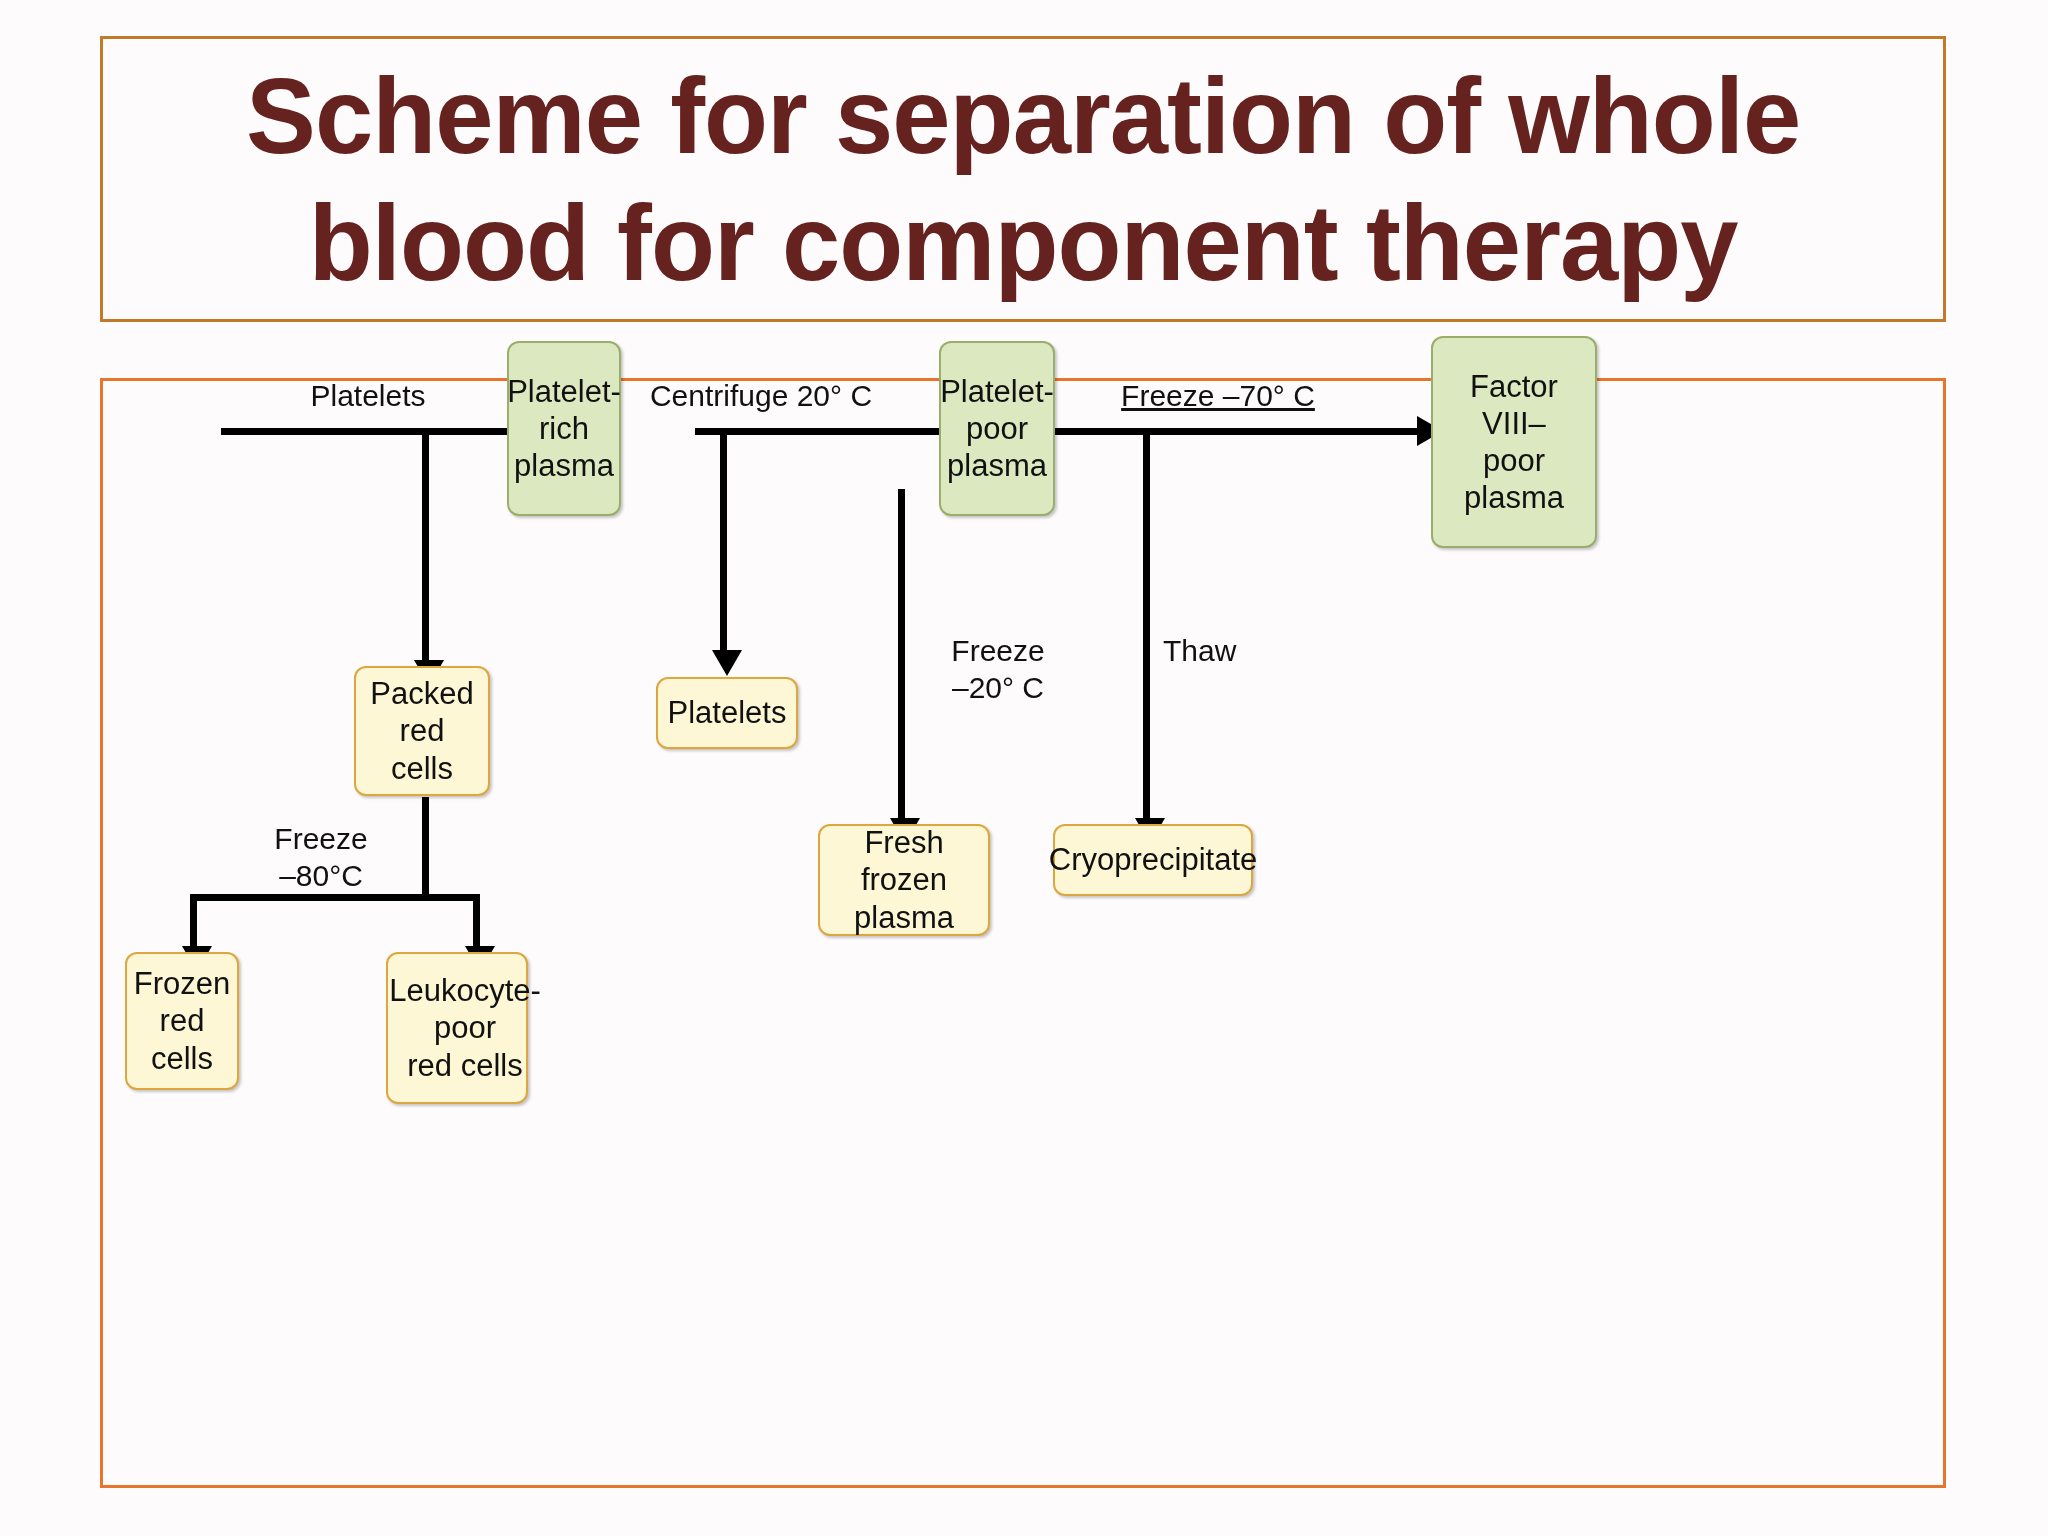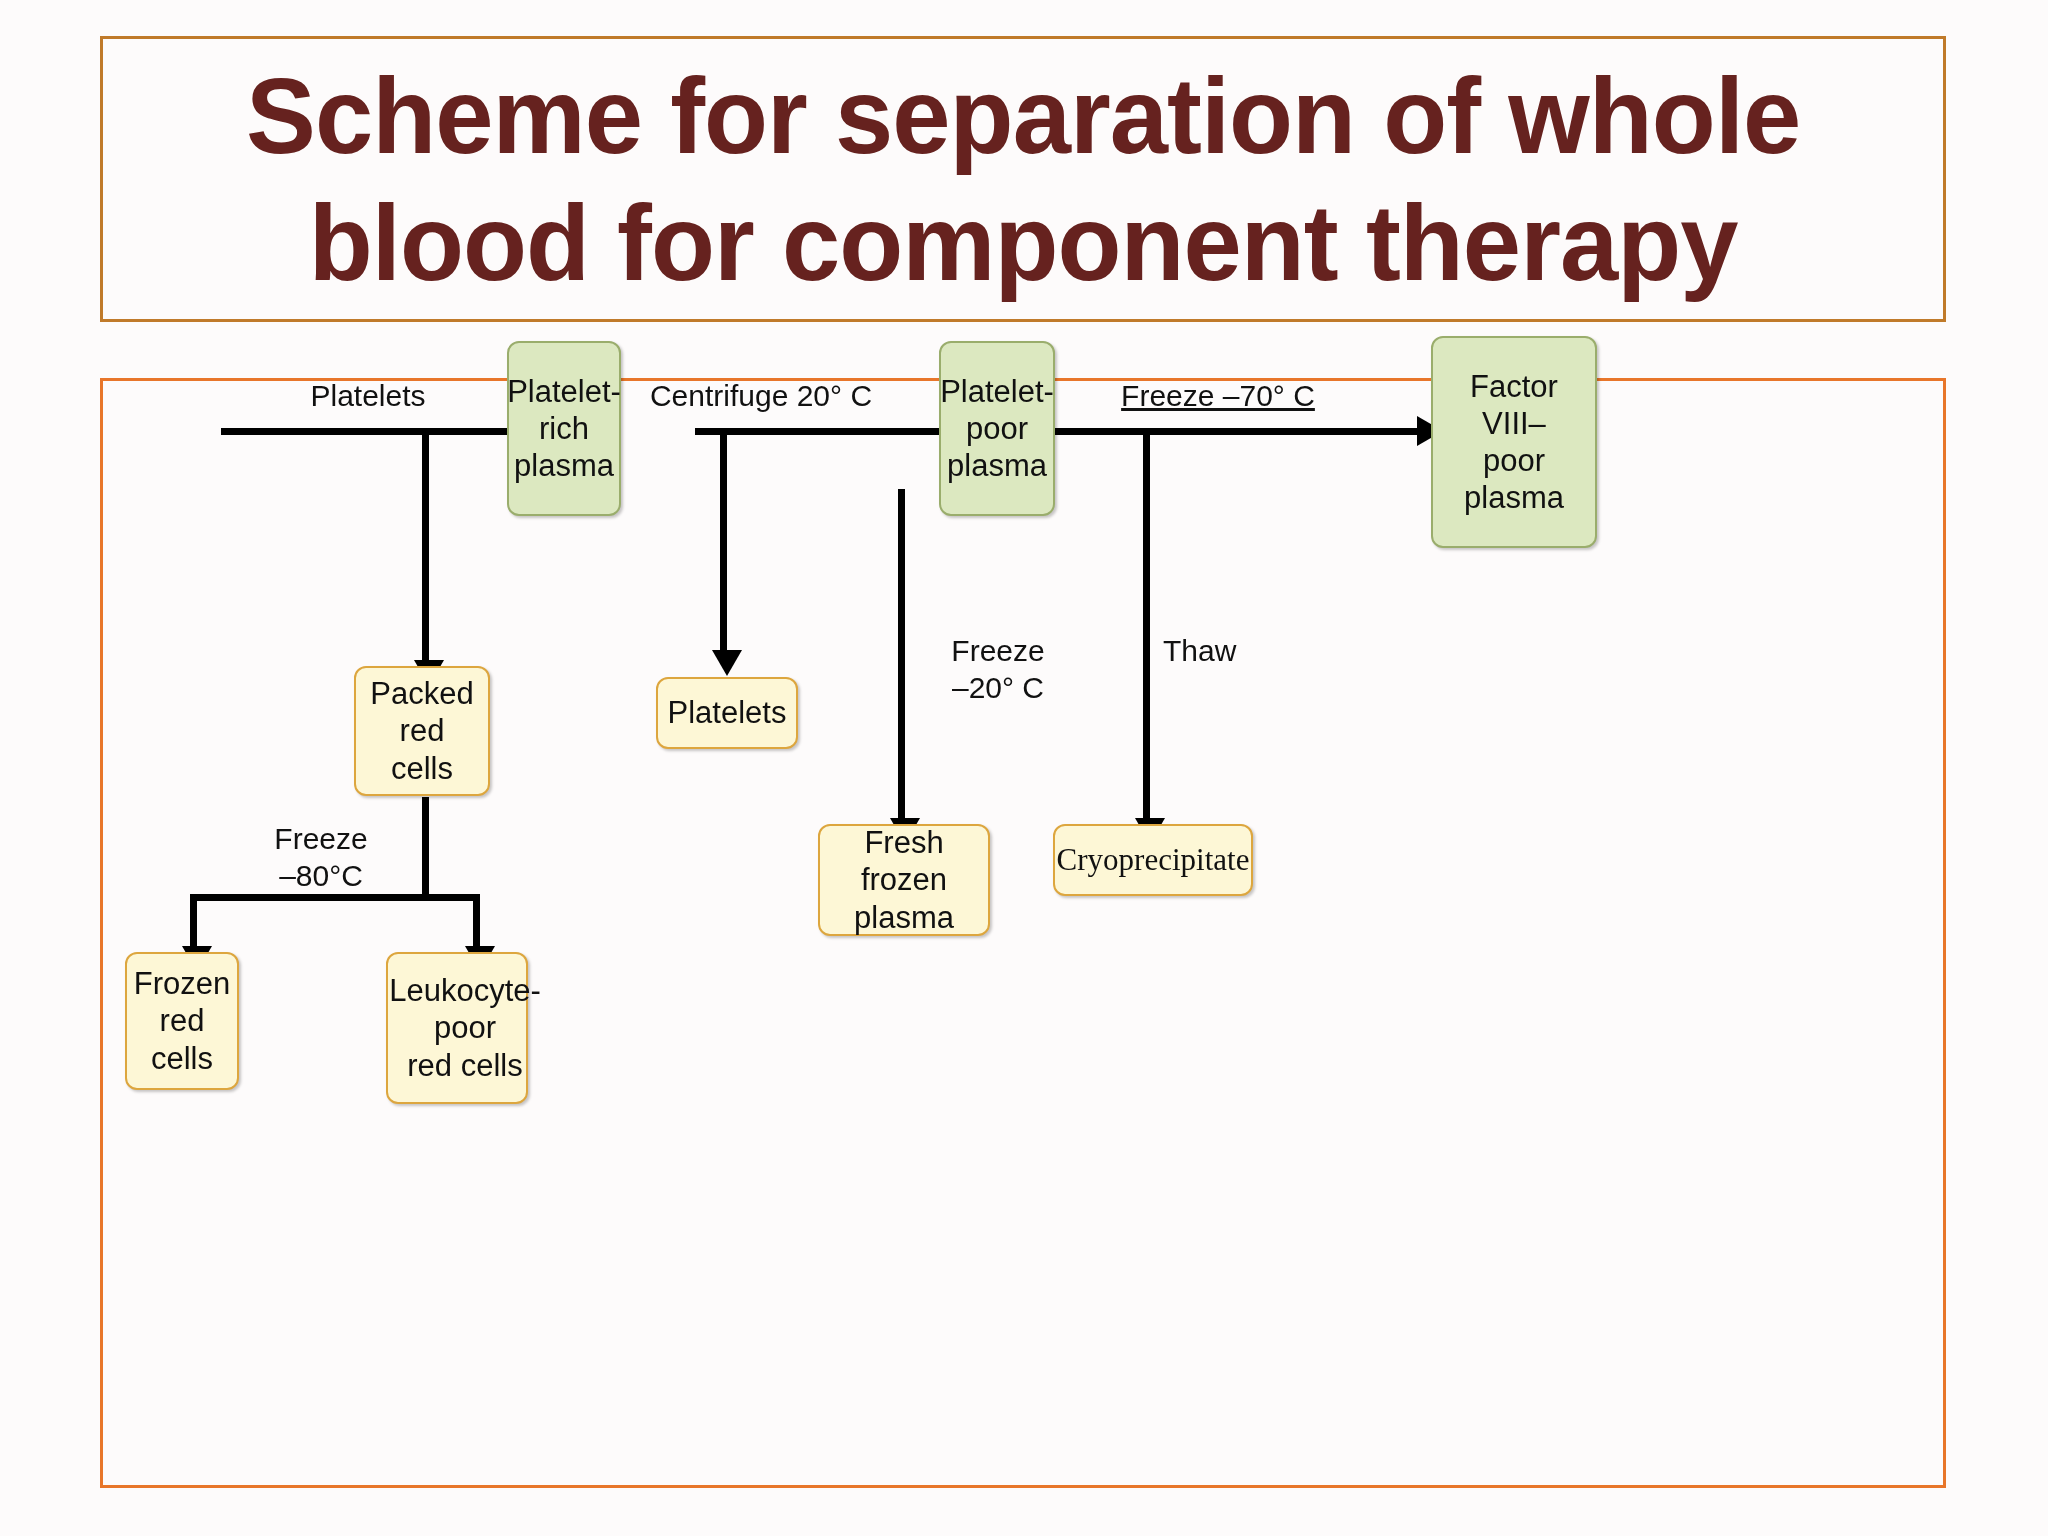--- a/index.html
+++ b/index.html
@@ -165,21 +165,21 @@
 
     <div class="node yellow" style="left:251px; top:285px; width:136px; height:130px;">Packed
 red
 cells</div>
 
     <div class="node yellow" style="left:553px; top:275px; width:142px; height:72px;margin-top:21px;">Platelets</div>
 
     <div class="node yellow" style="left:715px; top:443px; width:172px; height:112px;">Fresh frozen
 plasma</div>
 
-    <div class="node yellow" style="left:950px; top:443px; width:200px; height:72px;font-family:Liberation Serif, serif;">Cryoprecipitate</div>
+    <div class="node yellow" style="left:950px; top:443px; width:200px; height:72px;">Cryoprecipitate</div>
 
     <div class="node yellow" style="left:22px; top:571px; width:114px; height:138px;">Frozen
 red cells</div>
 
     <div class="node yellow" style="left:283px; top:571px; width:142px; height:152px;padding-left:22px;">Leukocyte-
 poor
 red cells</div>
 
     <div class="edge-label" style="left:170px; top:-3px; width:190px;">Platelets</div>
 

